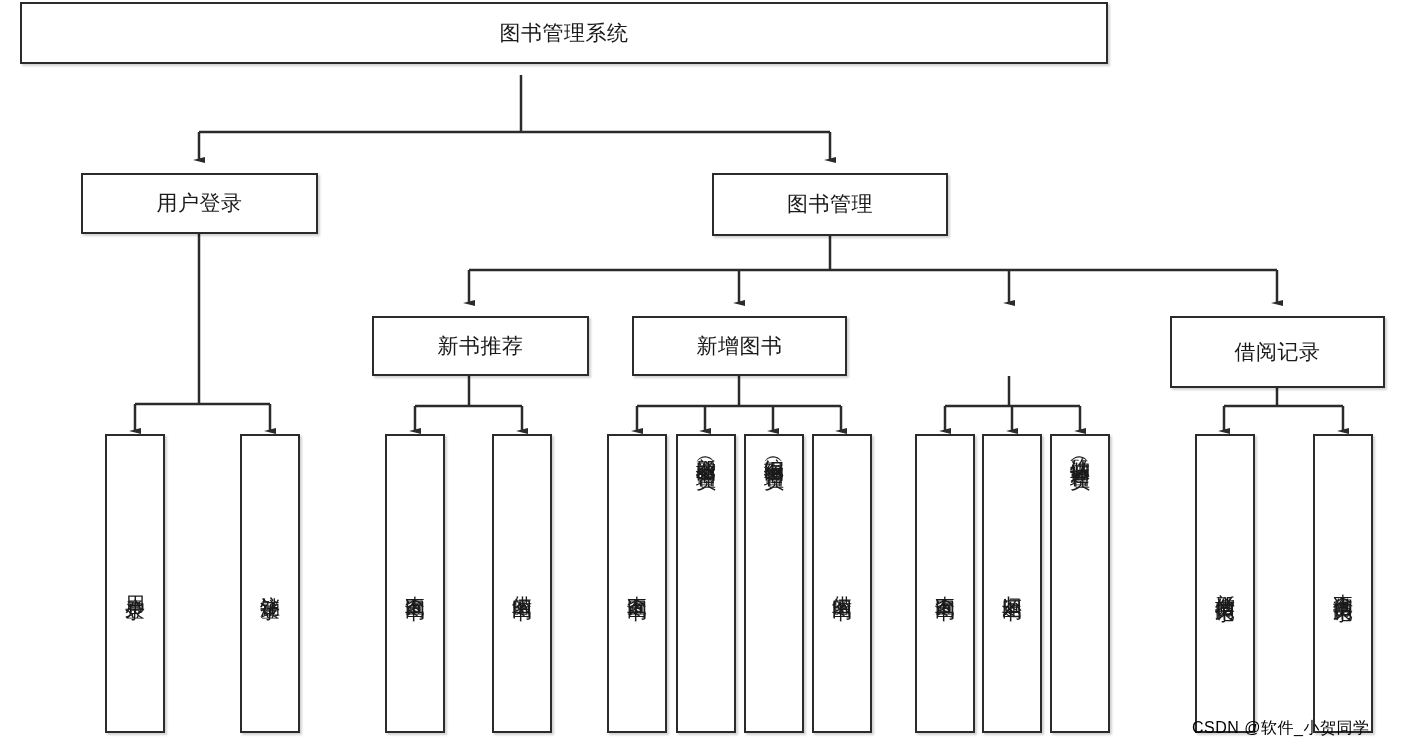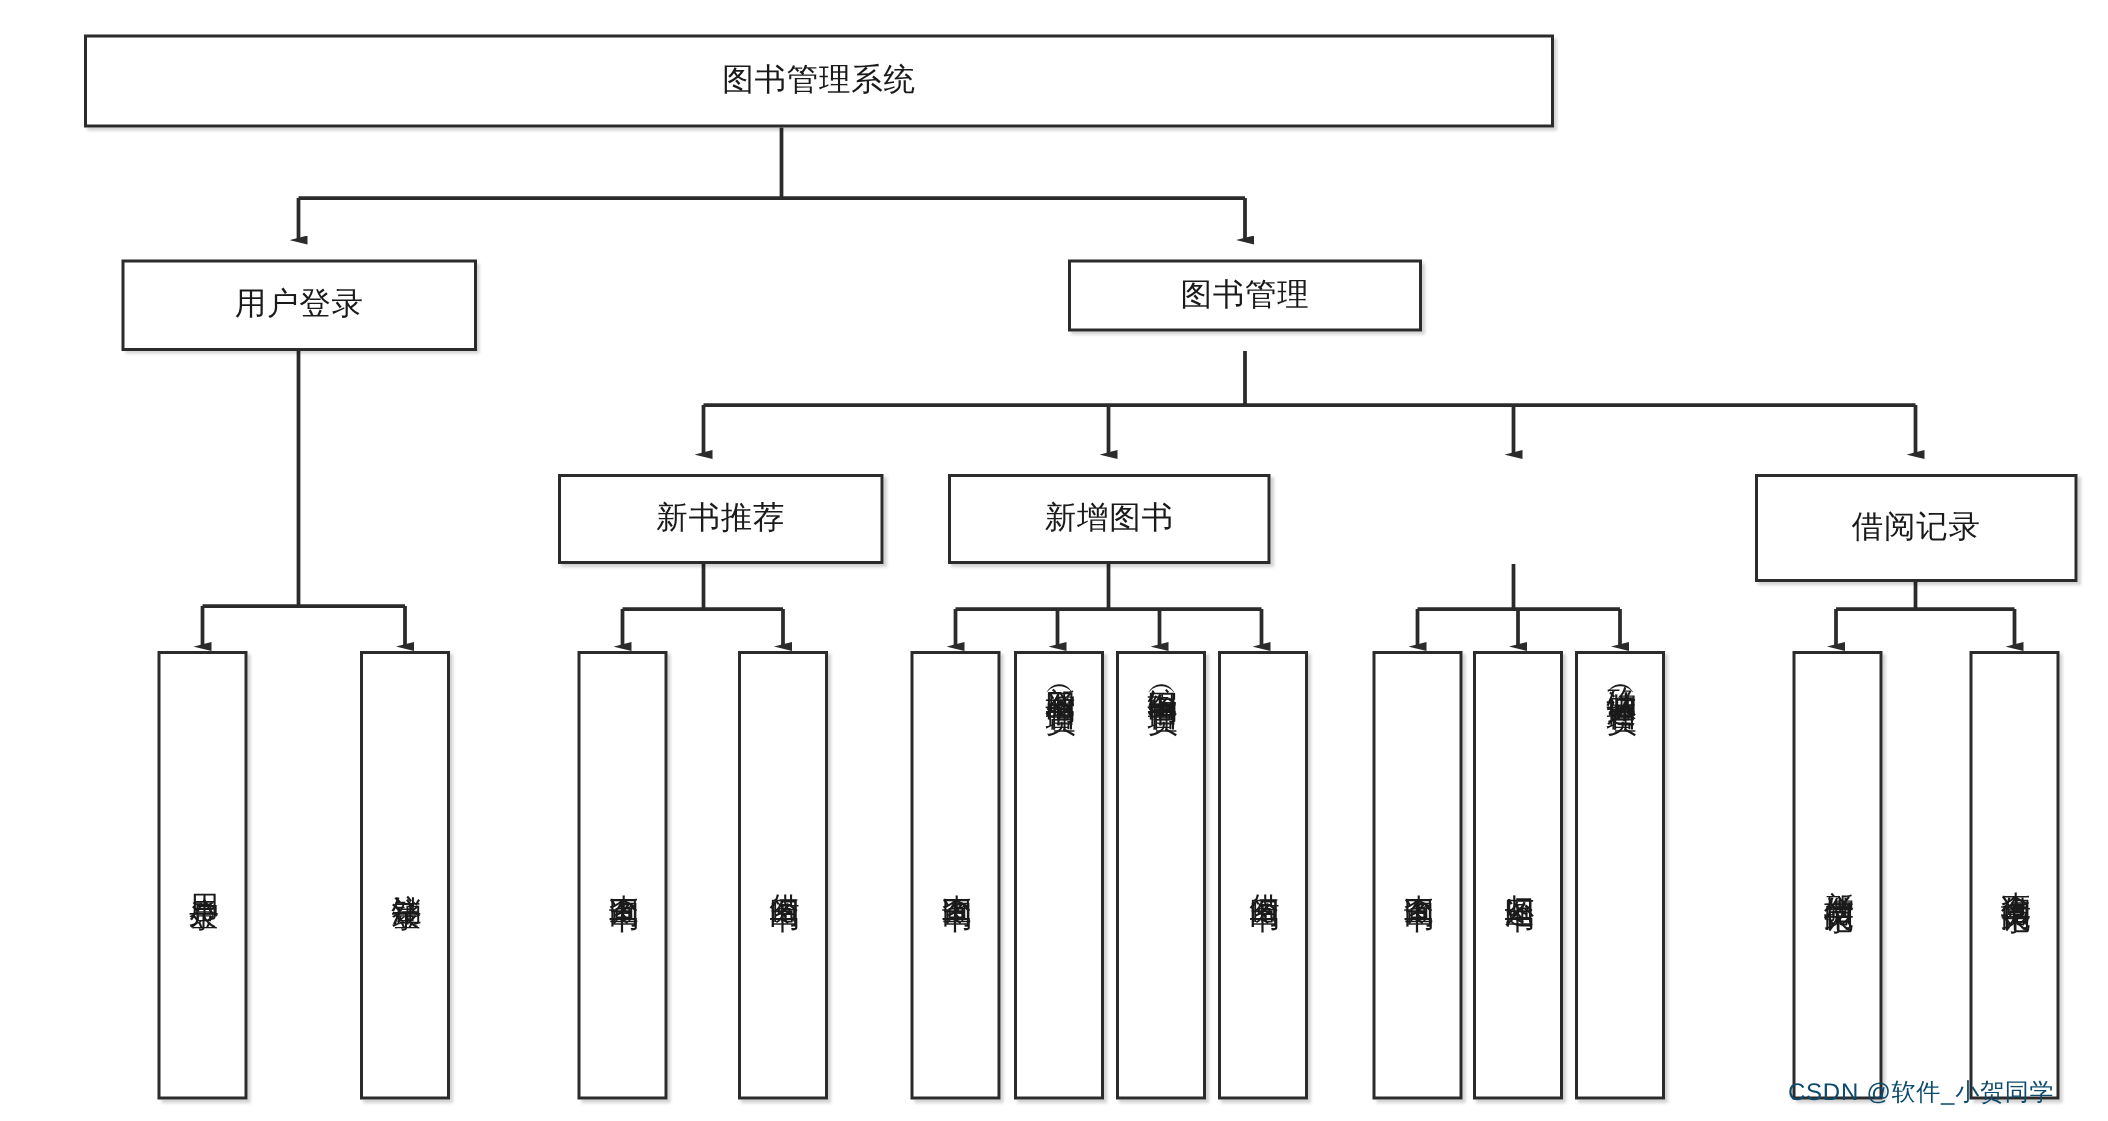--- a/index.html
+++ b/index.html
@@ -56,21 +56,21 @@
     position: absolute;
     left: 0;
     top: 0;
     width: 1405px;
     height: 747px;
     pointer-events: none;
   }
   .watermark {
     position: absolute;
     font-size: 16px;
-    color: #0c4a6e;
+    color: #000000;
     white-space: nowrap;
     letter-spacing: 0.5px;
   }
 </style>
 </head>
 <body>
 
 <div id="canvas">
 
   <svg id="wires" viewBox="0 0 1405 747" xmlns="http://www.w3.org/2000/svg">
@@ -116,28 +116,28 @@
     <path d="M945,406 L945,431" stroke="#2b2b2b" stroke-width="2.5" fill="none" marker-end="url(#arrow)"></path>
     <path d="M1012,406 L1012,431" stroke="#2b2b2b" stroke-width="2.5" fill="none" marker-end="url(#arrow)"></path>
     <path d="M1080,406 L1080,431" stroke="#2b2b2b" stroke-width="2.5" fill="none" marker-end="url(#arrow)"></path>
 
     <path d="M1277,376 L1277,406" stroke="#2b2b2b" stroke-width="2.5" fill="none"></path>
     <path d="M1224,406 L1343,406" stroke="#2b2b2b" stroke-width="2.5" fill="none"></path>
     <path d="M1224,406 L1224,431" stroke="#2b2b2b" stroke-width="2.5" fill="none" marker-end="url(#arrow)"></path>
     <path d="M1343,406 L1343,431" stroke="#2b2b2b" stroke-width="2.5" fill="none" marker-end="url(#arrow)"></path>
   </svg>
 
-  <div class="node" style="left:20px; top:23px; width:980px; height:62px;margin-left:36px;">
+  <div class="node" style="left:20px; top:2px; width:1088px; height:62px;">
     <span class="node-label">图书管理系统</span>
   </div>
 
   <div class="node" style="left:81px; top:173px; width:237px; height:61px;">
     <span class="node-label">用户登录</span>
   </div>
-  <div class="node" style="left:712px; top:173px; width:236px; height:48px;">
+  <div class="node" style="left:712px; top:173px; width:236px; height:63px;">
     <span class="node-label">图书管理</span>
   </div>
 
   <div class="node" style="left:372px; top:316px; width:217px; height:60px;">
     <span class="node-label">新书推荐</span>
   </div>
   <div class="node" style="left:632px; top:316px; width:215px; height:60px;">
     <span class="node-label">新增图书</span>
   </div>
   <div class="node" style="left:1170px; top:316px; width:215px; height:72px;">

